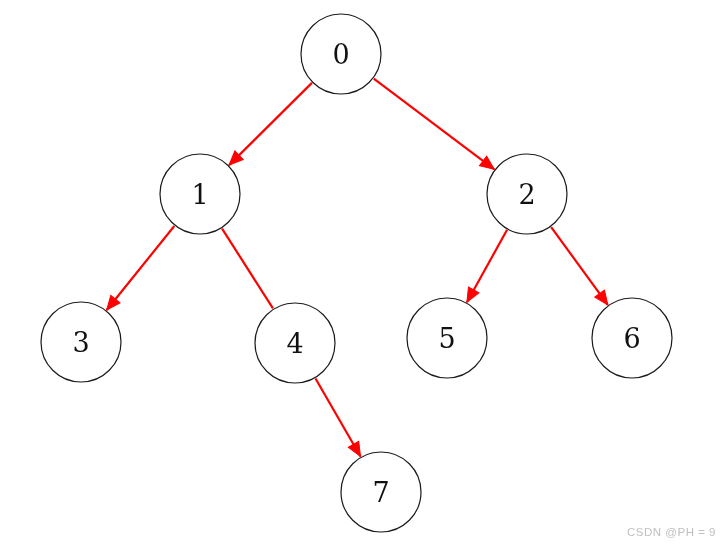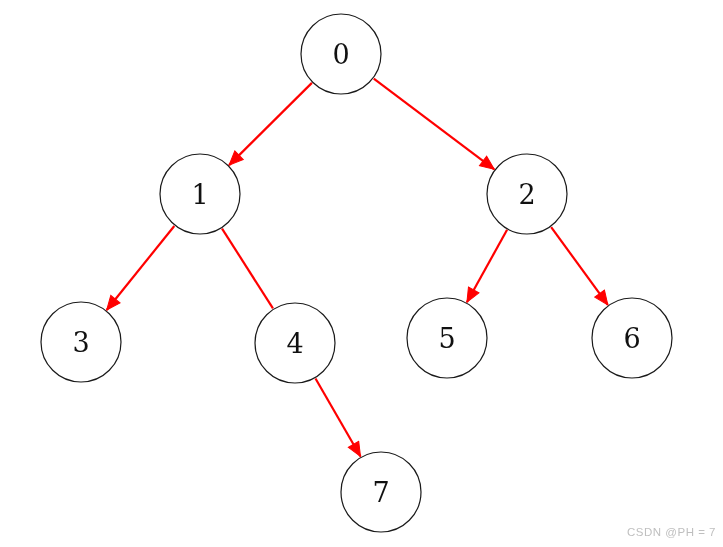--- a/index.html
+++ b/index.html
@@ -84,14 +84,14 @@
         <g>
           <circle cx="632" cy="338" r="40" fill="#ffffff" stroke="#1a1a1a" stroke-width="1.2"></circle>
           <text x="632" y="338" text-anchor="middle" dominant-baseline="central" class="node-label-text">6</text>
         </g>
         <g>
           <circle cx="381" cy="492" r="40" fill="#ffffff" stroke="#1a1a1a" stroke-width="1.2"></circle>
           <text x="381" y="492" text-anchor="middle" dominant-baseline="central" class="node-label-text">7</text>
         </g>
       </g>
   </svg>
-  <div class="watermark" style="color: rgb(191, 191, 191);">CSDN @PH = 7</div>
+  <div class="watermark" style="color: rgb(191, 191, 191);">CSDN @PH = 9</div>
 </div>
 
 </body></html>

